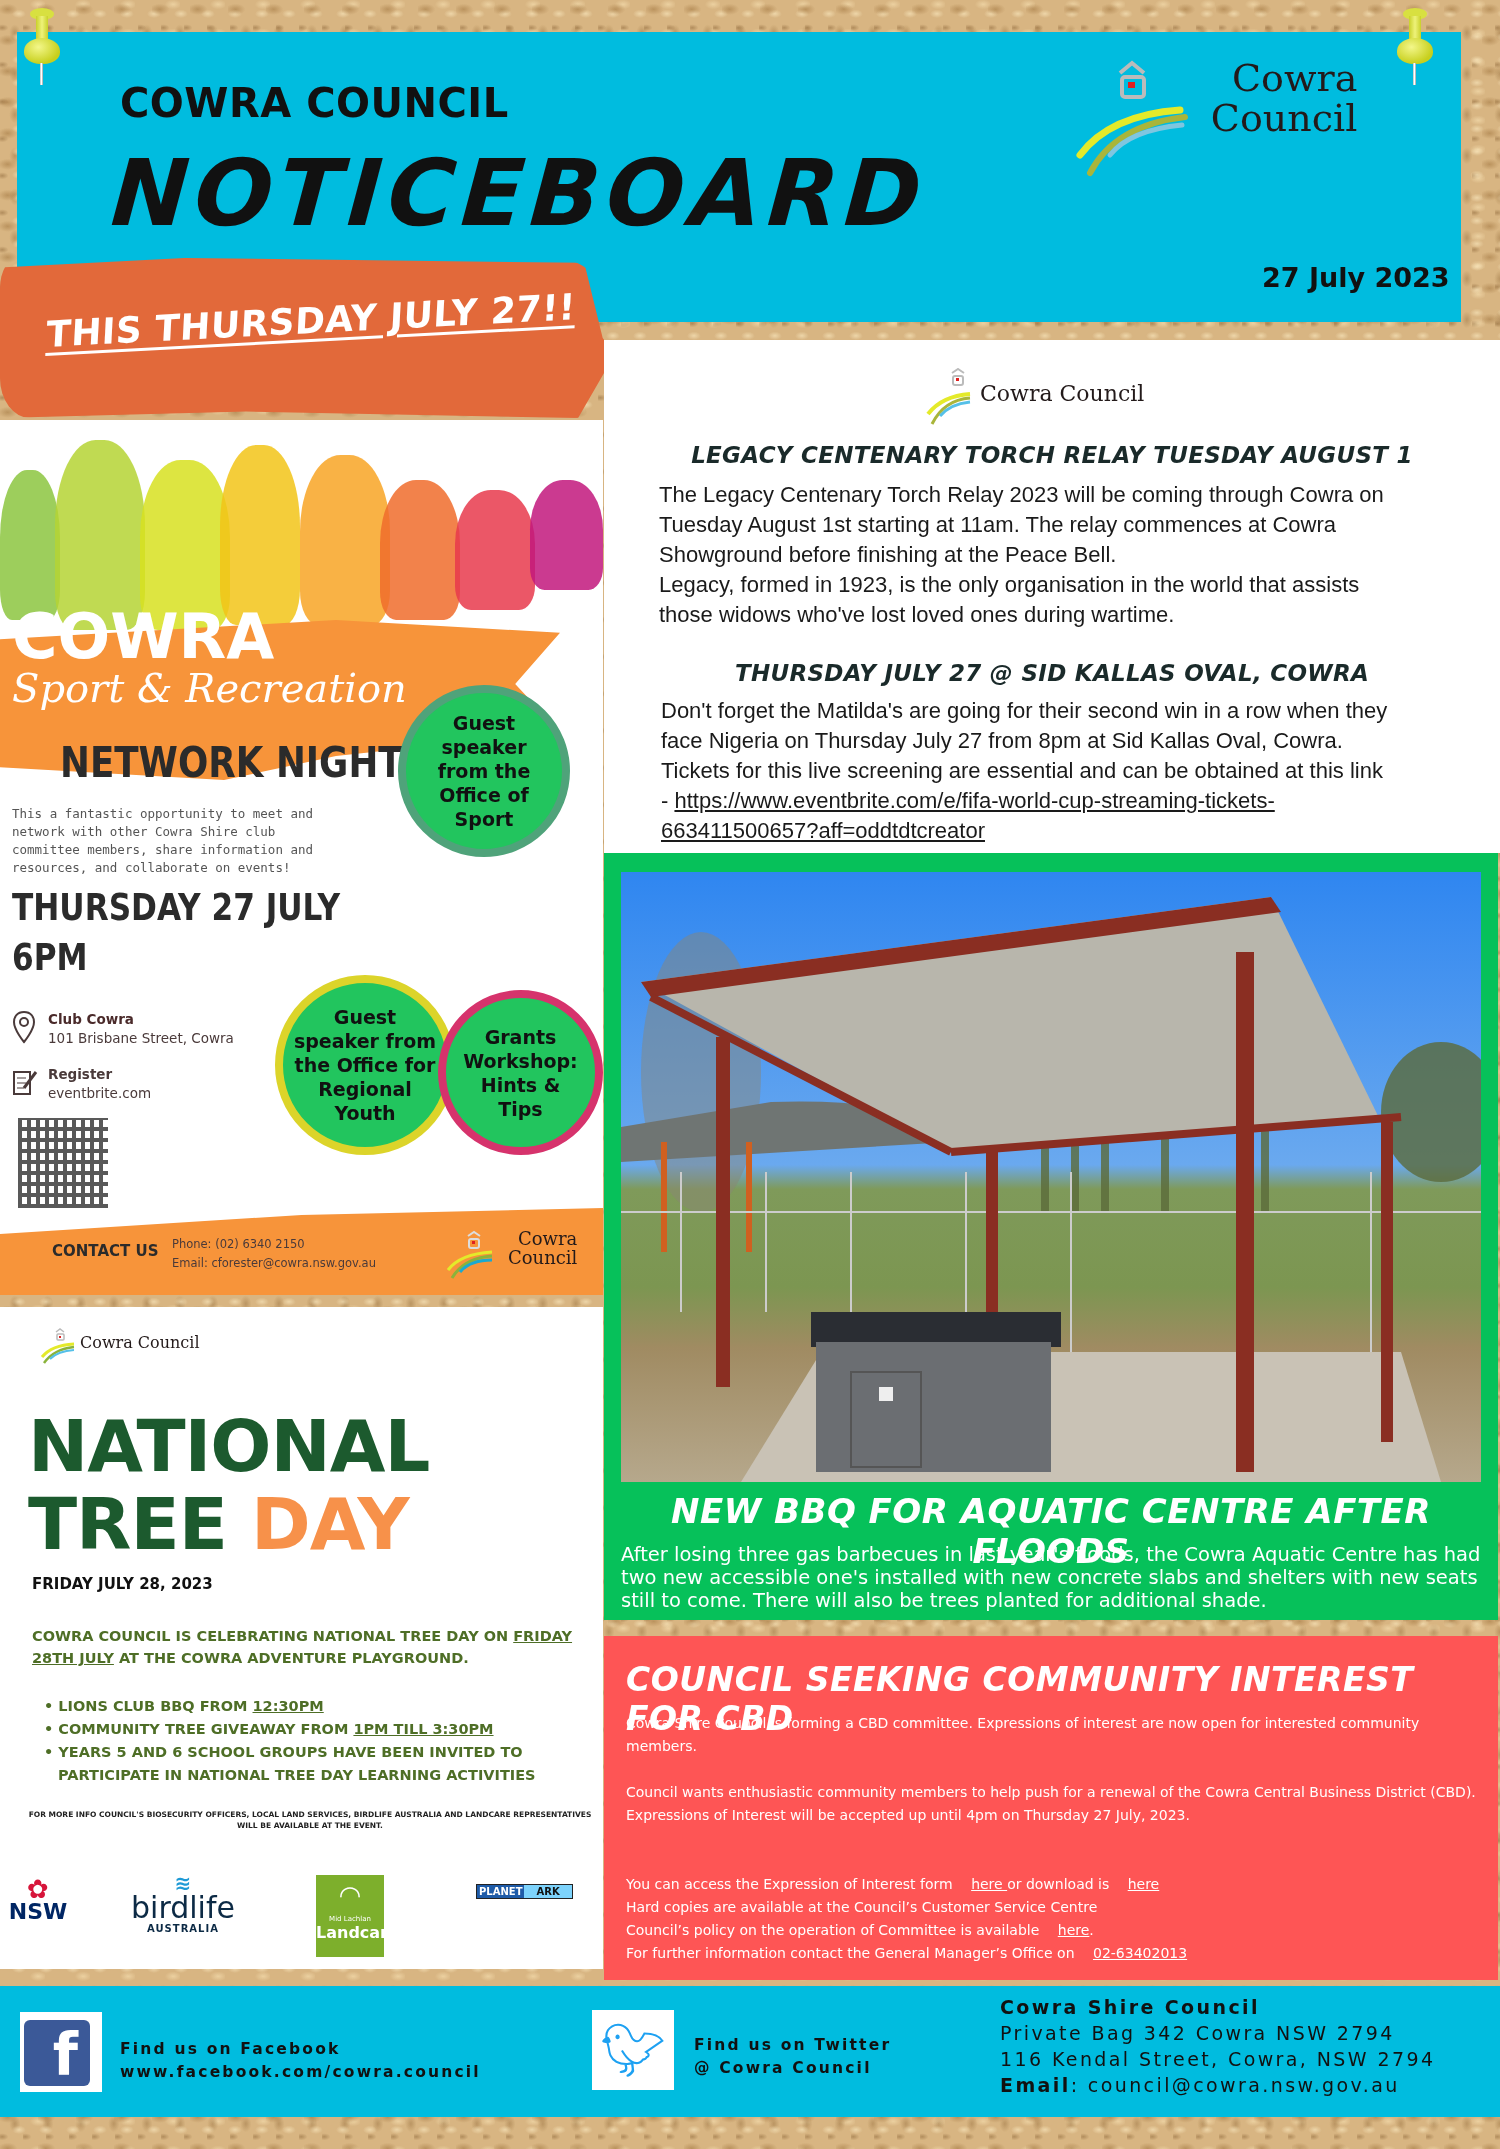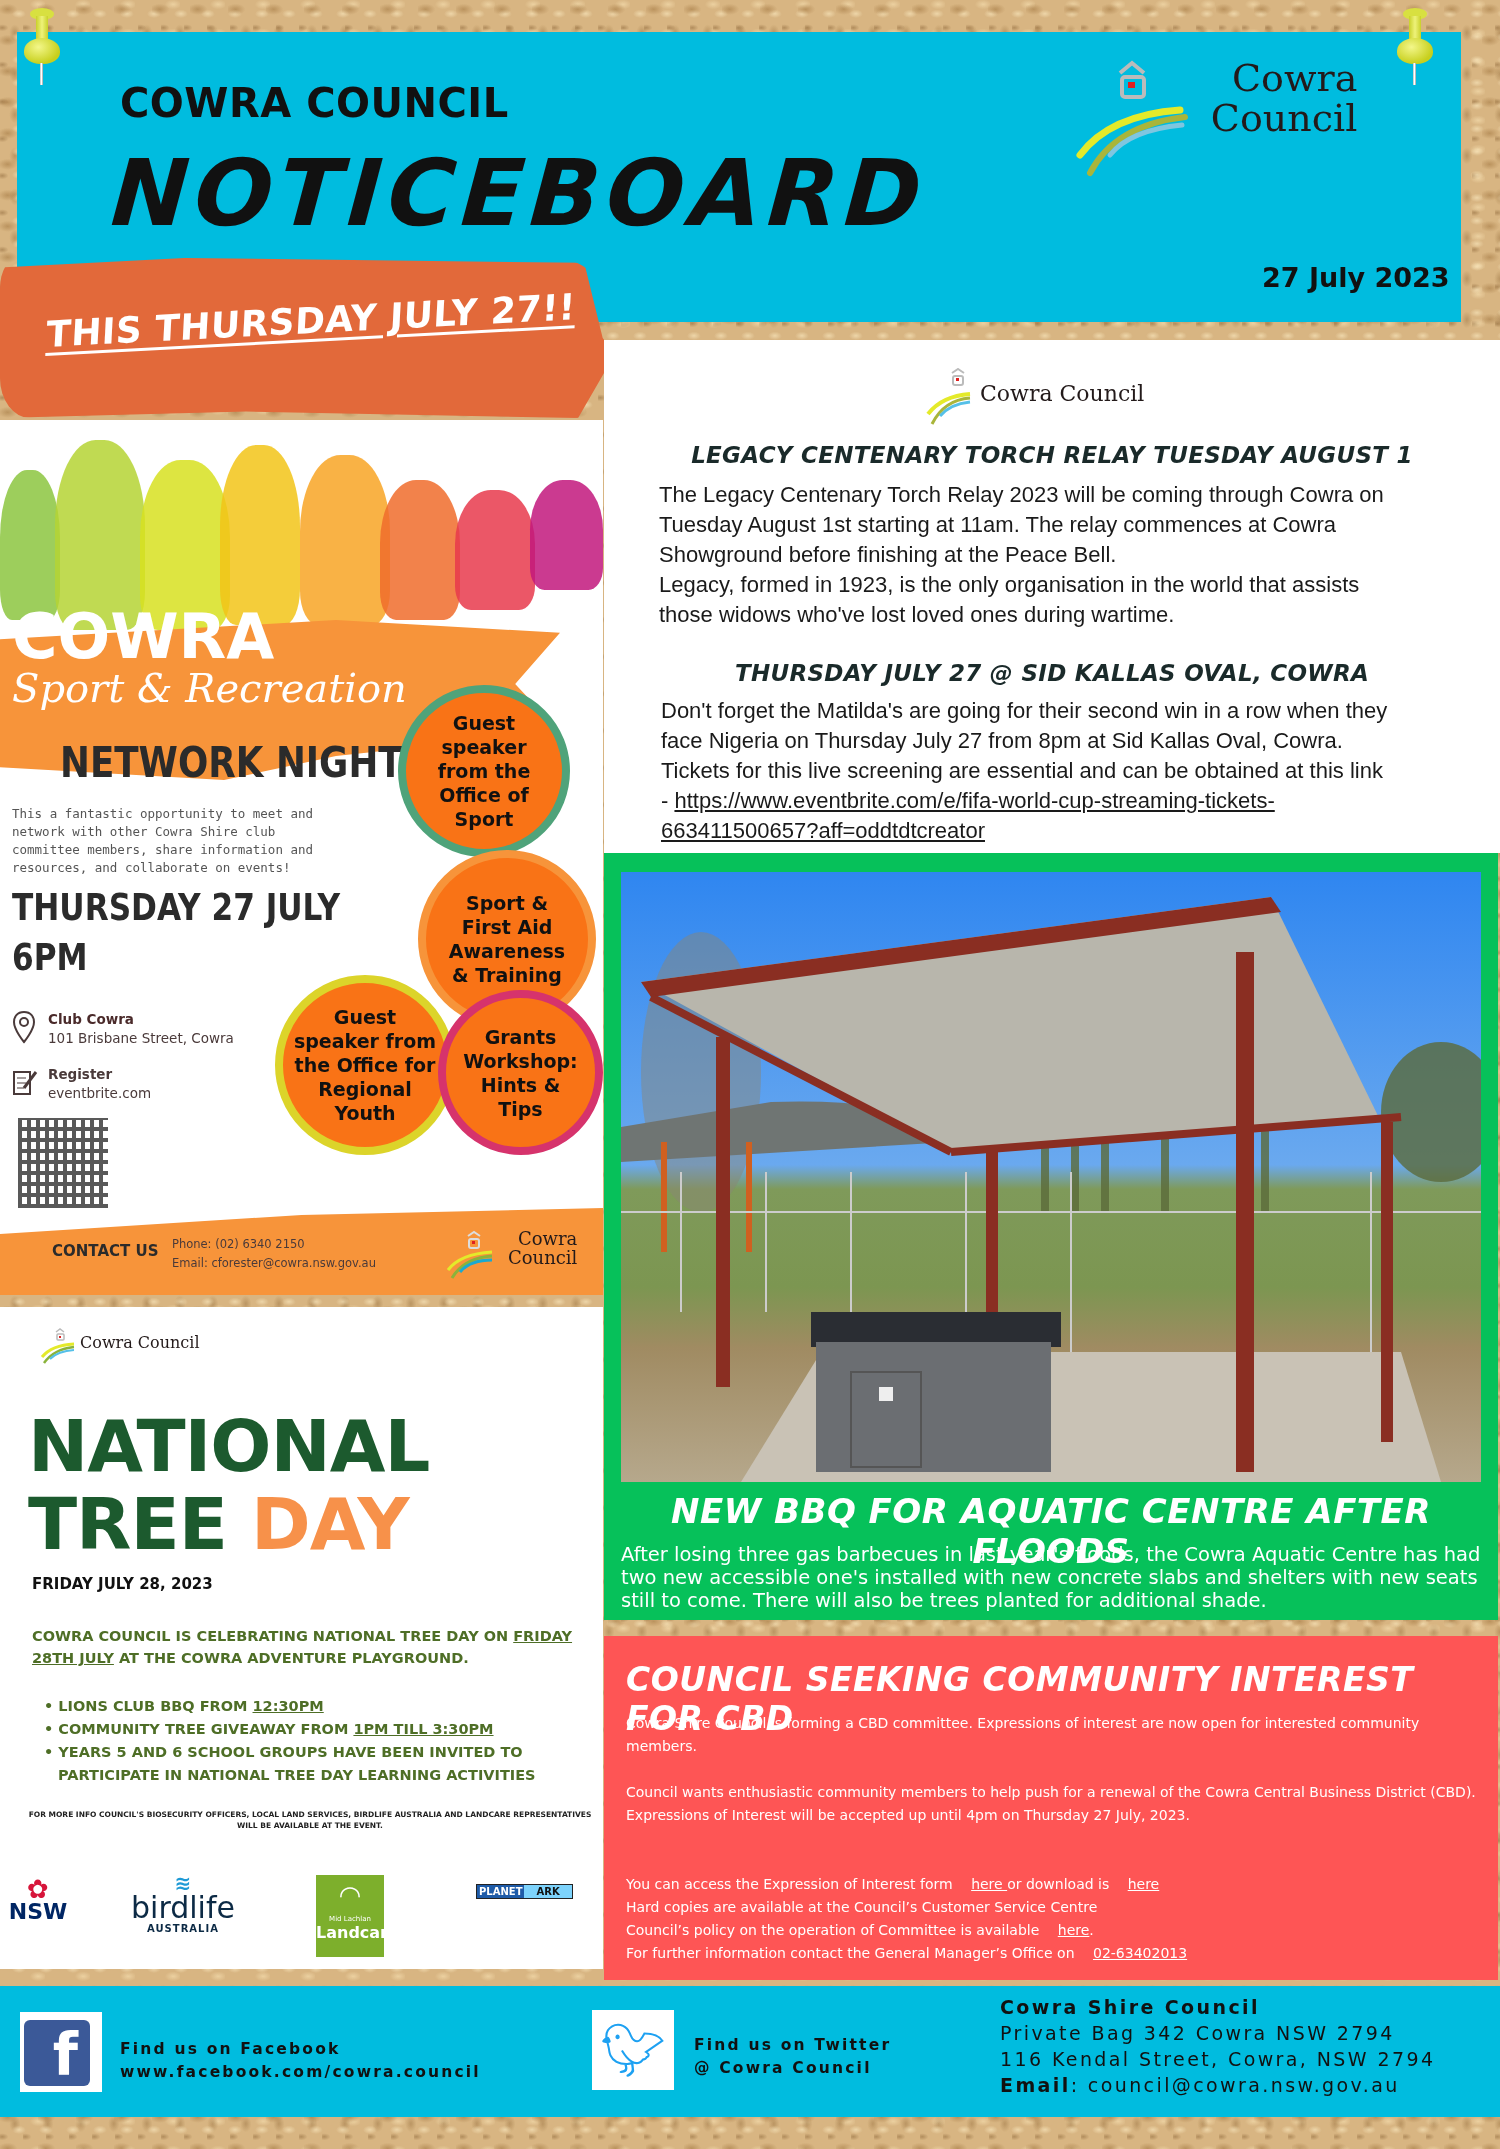--- a/index.html
+++ b/index.html
@@ -153,21 +153,21 @@
   .sport-venue b { color: #4a2a2a; }
   .sport-reg { position: absolute; left: 48px; top: 645px; font-family: "DejaVu Sans", sans-serif; font-size: 13.5px; line-height: 19px; color: #4a3a3a; }
   .qr {
     position: absolute; left: 18px; top: 698px; width: 90px; height: 90px;
     background:
       repeating-linear-gradient(90deg, #222 0 4px, transparent 4px 9px),
       repeating-linear-gradient(0deg, #222 0 4px, transparent 4px 11px);
     opacity: 0.75;
   }
   .circle {
-    position: absolute; border-radius: 50%; background: #f97316;
+    position: absolute; border-radius: 50%; background: #22c55e;
     display: flex; align-items: center; justify-content: center; text-align: center;
     font-family: "DejaVu Sans", sans-serif; font-weight: bold; font-size: 19px; line-height: 24px; color: #111;
   }
   .sport-foot {
     position: absolute; left: 0; top: 788px; width: 603px; height: 87px; background: #f7943a;
     clip-path: polygon(0 30%, 50% 8%, 100% 0, 100% 100%, 0 100%);
   }
   .sport-contact { position: absolute; left: 52px; top: 822px; font-family: "DejaVu Sans", sans-serif; font-weight: bold; font-size: 15px; color: #2b2b2b; }
   .sport-phone { position: absolute; left: 172px; top: 815px; font-family: "DejaVu Sans", sans-serif; font-size: 11.5px; line-height: 19px; color: #4a3a3a; }
   .sport-logo { position: absolute; left: 446px; top: 810px; width: 140px; height: 50px; }
@@ -368,23 +368,20 @@
   </svg>
   <div class="sport-reg">
     <b>Register</b><br>
     <span>eventbrite.com</span>
   </div>
   <div class="qr"></div>
 
   <div class="circle" style="left:398px;top:265px;width:172px;height:172px;border:8px solid #4fa37a;">
       <span style="width:105px;">Guest speaker from the Office of Sport</span>
     </div>
-  <div class="circle" style="left:418px;top:430px;width:178px;height:178px;border:8px solid #f7943a;">
-      <span style="width:130px;">Sport &amp; First Aid Awareness &amp; Training</span>
-    </div>
   <div class="circle" style="left:275px;top:555px;width:180px;height:180px;border:8px solid #dcd42a;">
       <span style="width:150px;">Guest speaker from the Office for Regional Youth</span>
     </div>
   <div class="circle" style="left:438px;top:570px;width:165px;height:165px;border:8px solid #d6336c;">
       <span style="width:120px;">Grants Workshop: Hints &amp; Tips</span>
     </div>
 
   <div class="sport-foot"></div>
   <div class="sport-contact">CONTACT US</div>
   <div class="sport-phone">

